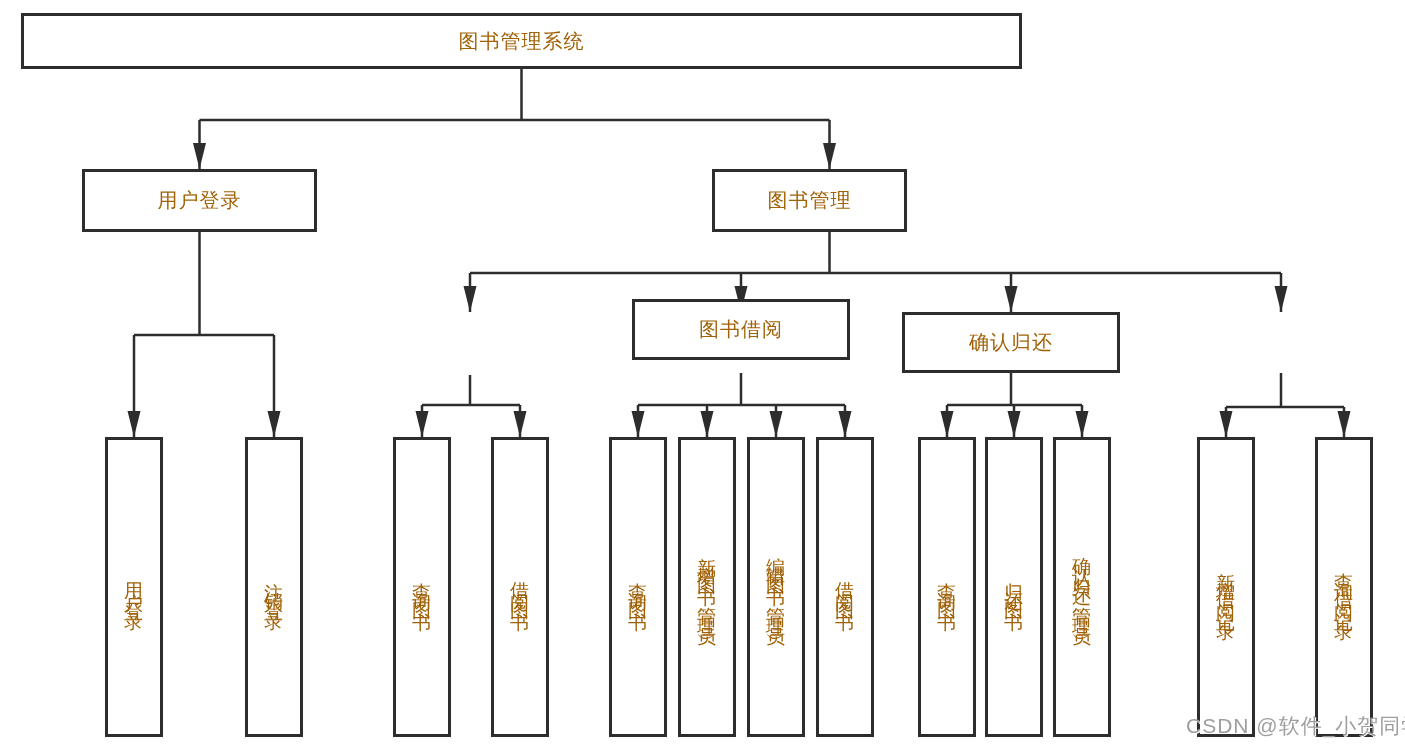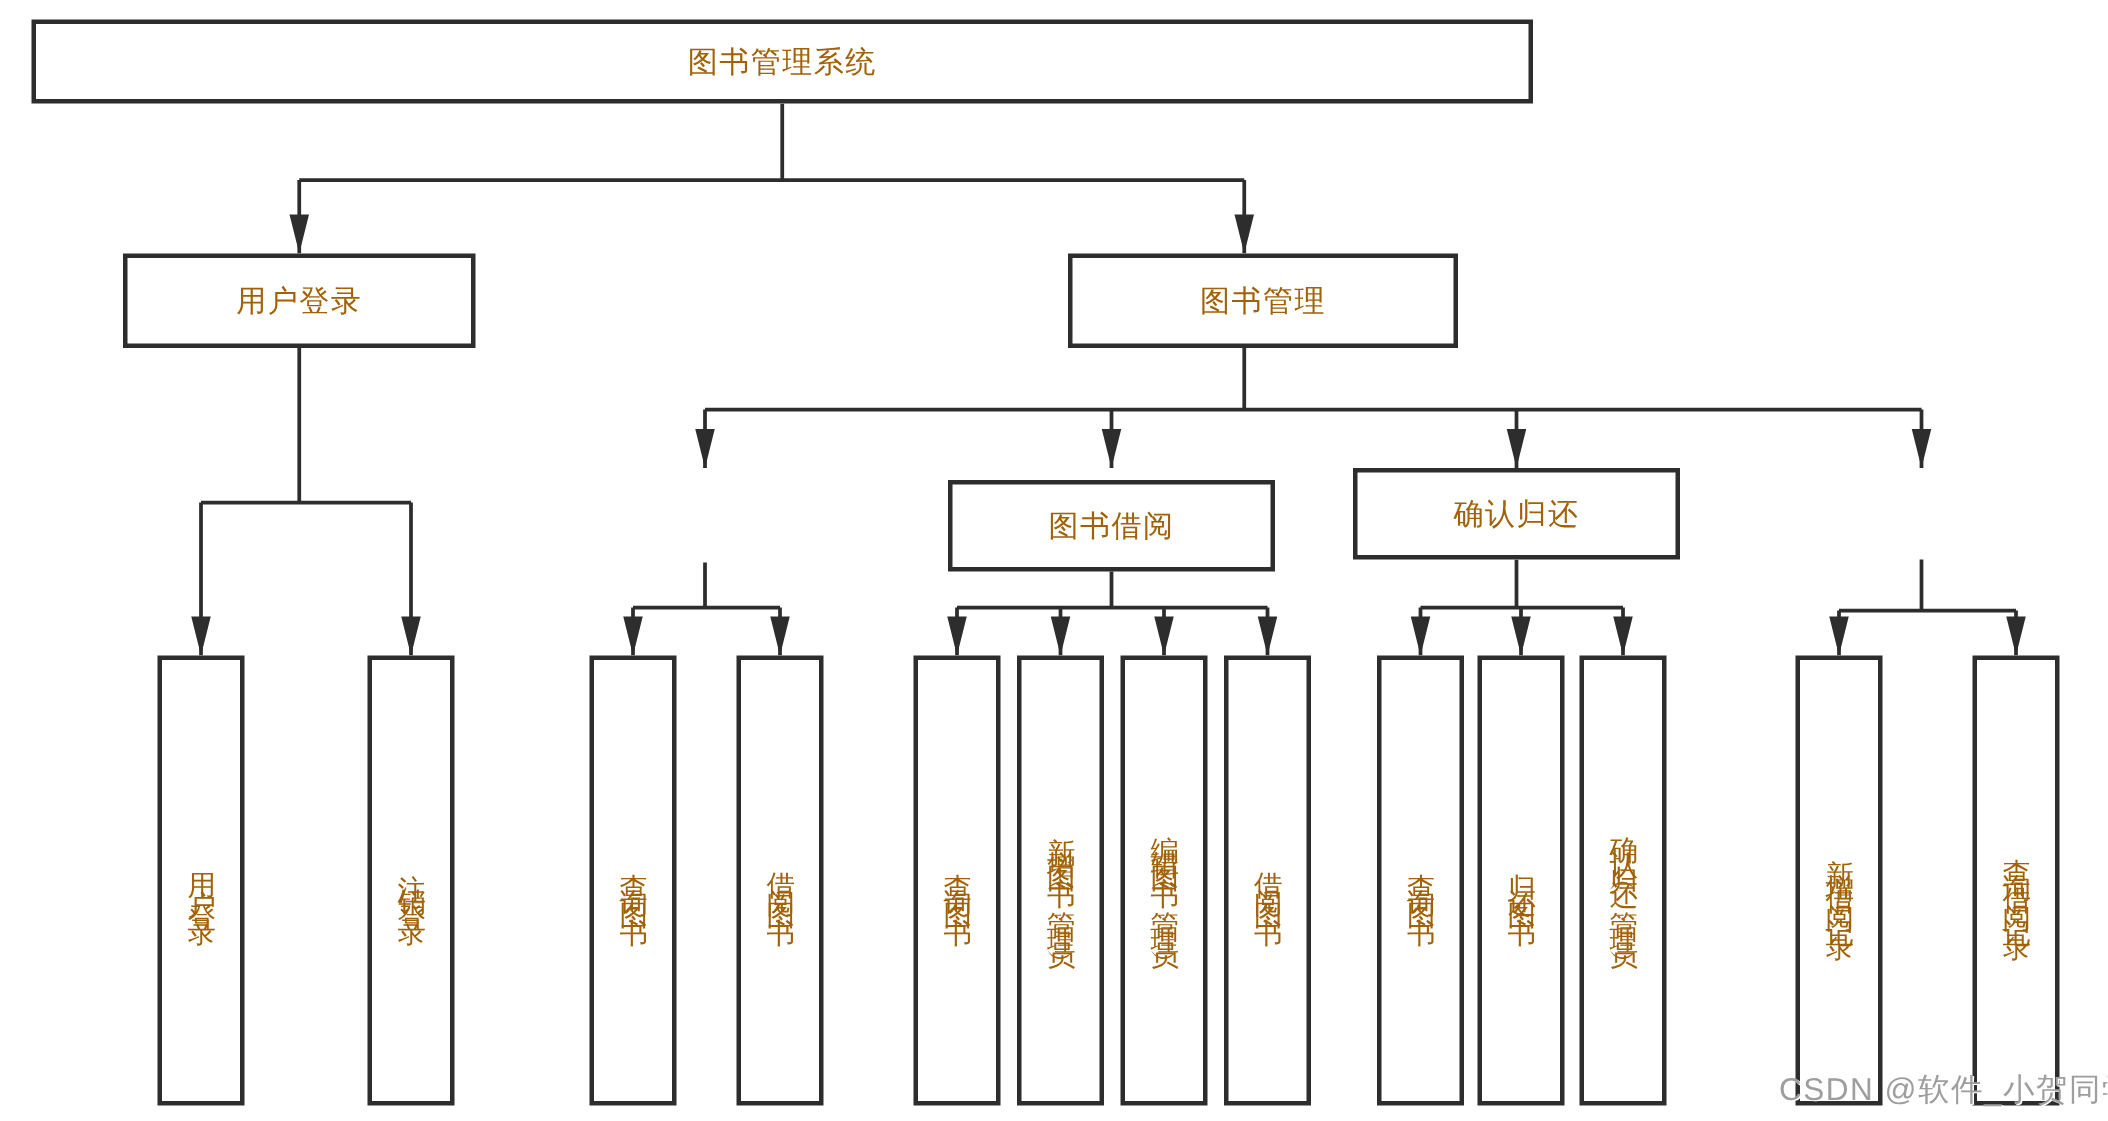--- a/index.html
+++ b/index.html
@@ -114,23 +114,23 @@
       <polygon points="1007.5,411 1020.5,411 1014,437"></polygon>
       <polygon points="1075.5,411 1088.5,411 1082,437"></polygon>
       <polygon points="1219.5,411 1232.5,411 1226,437"></polygon>
       <polygon points="1337.5,411 1350.5,411 1344,437"></polygon>
     </g>
   </svg>
 
   <div class="node hbox" style="left:21px;top:13px;width:1001px;height:56px">图书管理系统</div>
 
   <div class="node hbox" style="left:82px;top:169px;width:235px;height:63px">用户登录</div>
-  <div class="node hbox" style="left:712px;top:169px;width:260px;height:63px">图书管理</div>
+  <div class="node hbox" style="left:712px;top:169px;width:195px;height:63px">图书管理</div>
 
-  <div class="node hbox" style="left:632px;top:320px;width:218px;height:61px">图书借阅</div>
+  <div class="node hbox" style="left:632px;top:299px;width:218px;height:61px">图书借阅</div>
   <div class="node hbox" style="left:902px;top:312px;width:218px;height:61px">确认归还</div>
 
   <div class="node vbox" style="left:105px">用户登录</div>
   <div class="node vbox" style="left:245px">注销登录</div>
 
   <div class="node vbox" style="left:393px">查询图书</div>
   <div class="node vbox" style="left:491px">借阅图书</div>
 
   <div class="node vbox" style="left:609px">查询图书</div>
   <div class="node vbox" style="left:678px">新增图书（管理员）</div>

